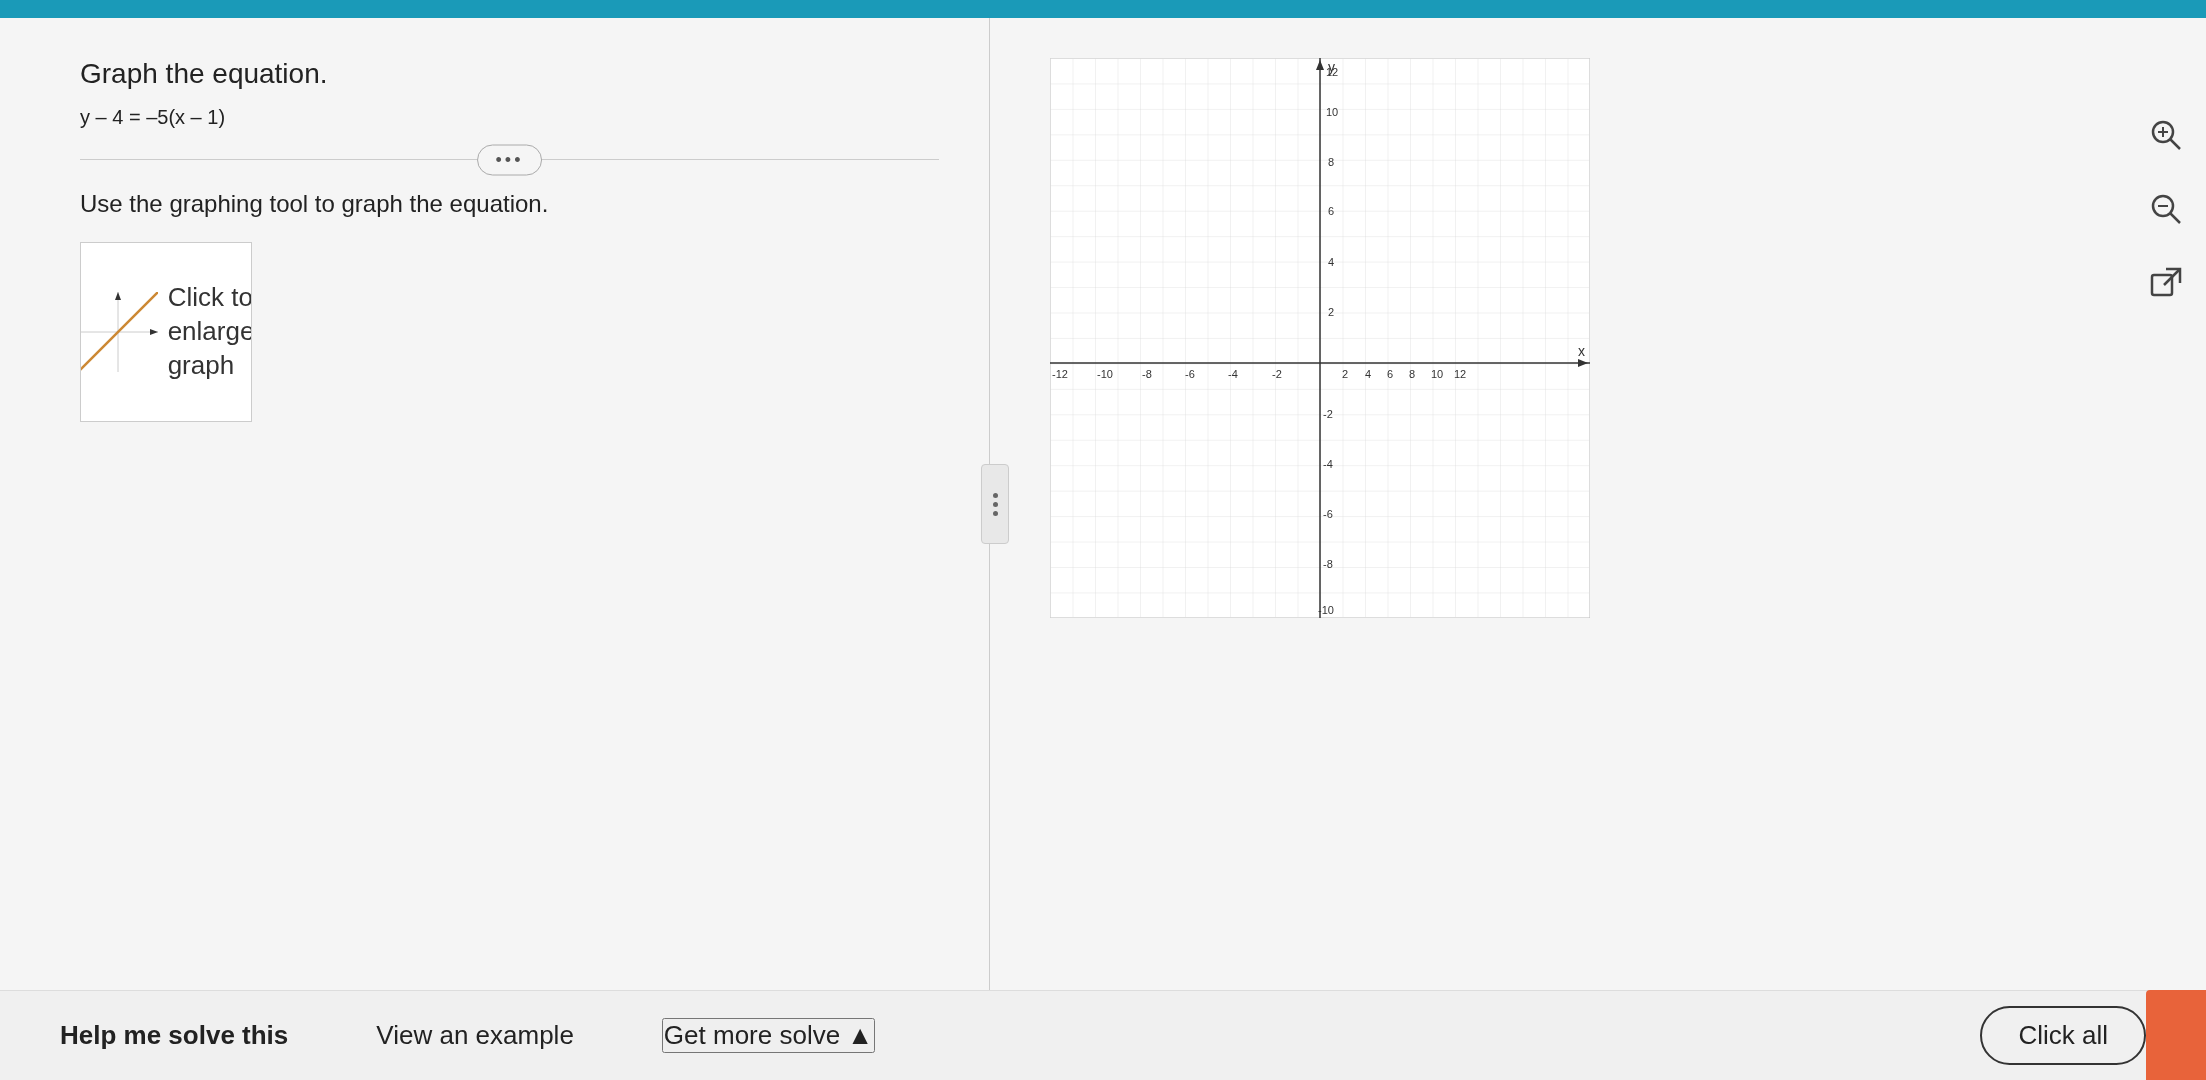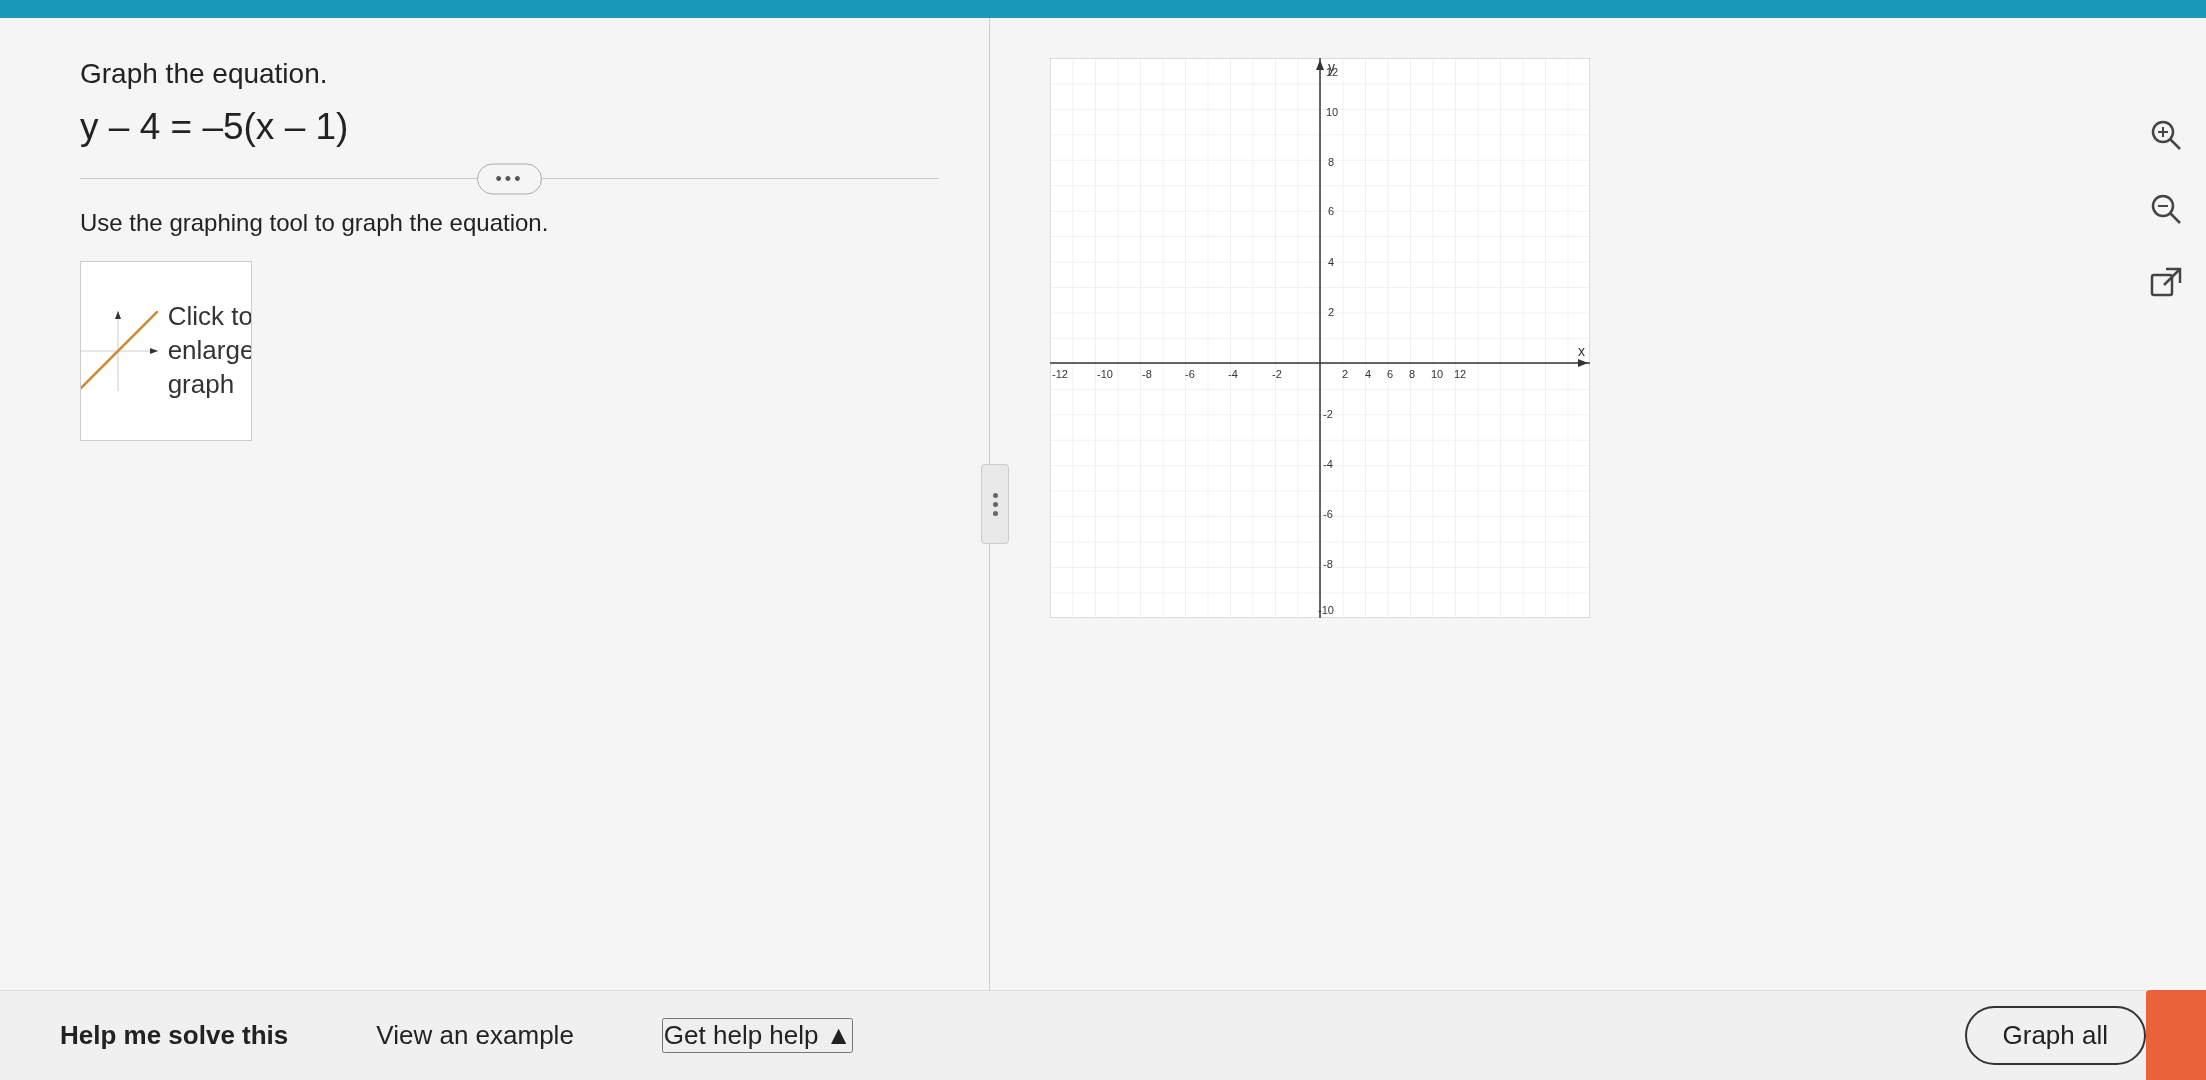--- a/index.html
+++ b/index.html
@@ -39,21 +39,21 @@
 
     .problem-title {
       font-size: 28px;
       font-weight: normal;
       color: #222;
       margin-bottom: 16px;
       font-family: Arial, sans-serif;
     }
 
     .equation {
-      font-size: 37px;
+      font-size: 20px;
       font-weight: normal;
       color: #222;
       margin-bottom: 30px;
       font-family: Arial, sans-serif;
     }
 
     .divider {
       width: 100%;
       height: 1px;
       background: #ccc;
@@ -380,17 +380,17 @@
         </svg>
       </div>
     </div>
 
   </div>
 </div>
 
 <div class="bottom-bar">
   <button class="bottom-btn">Help me solve this</button>
   <button class="bottom-btn-secondary">View an example</button>
-  <button class="get-more-help">Get help help ▲</button>
-  <button class="clear-all-btn">Graph all</button>
+  <button class="get-more-help">Get more solve ▲</button>
+  <button class="clear-all-btn">Click all</button>
 
   <div class="partial-orange-btn"></div>
 </div>
 
 </body></html>

